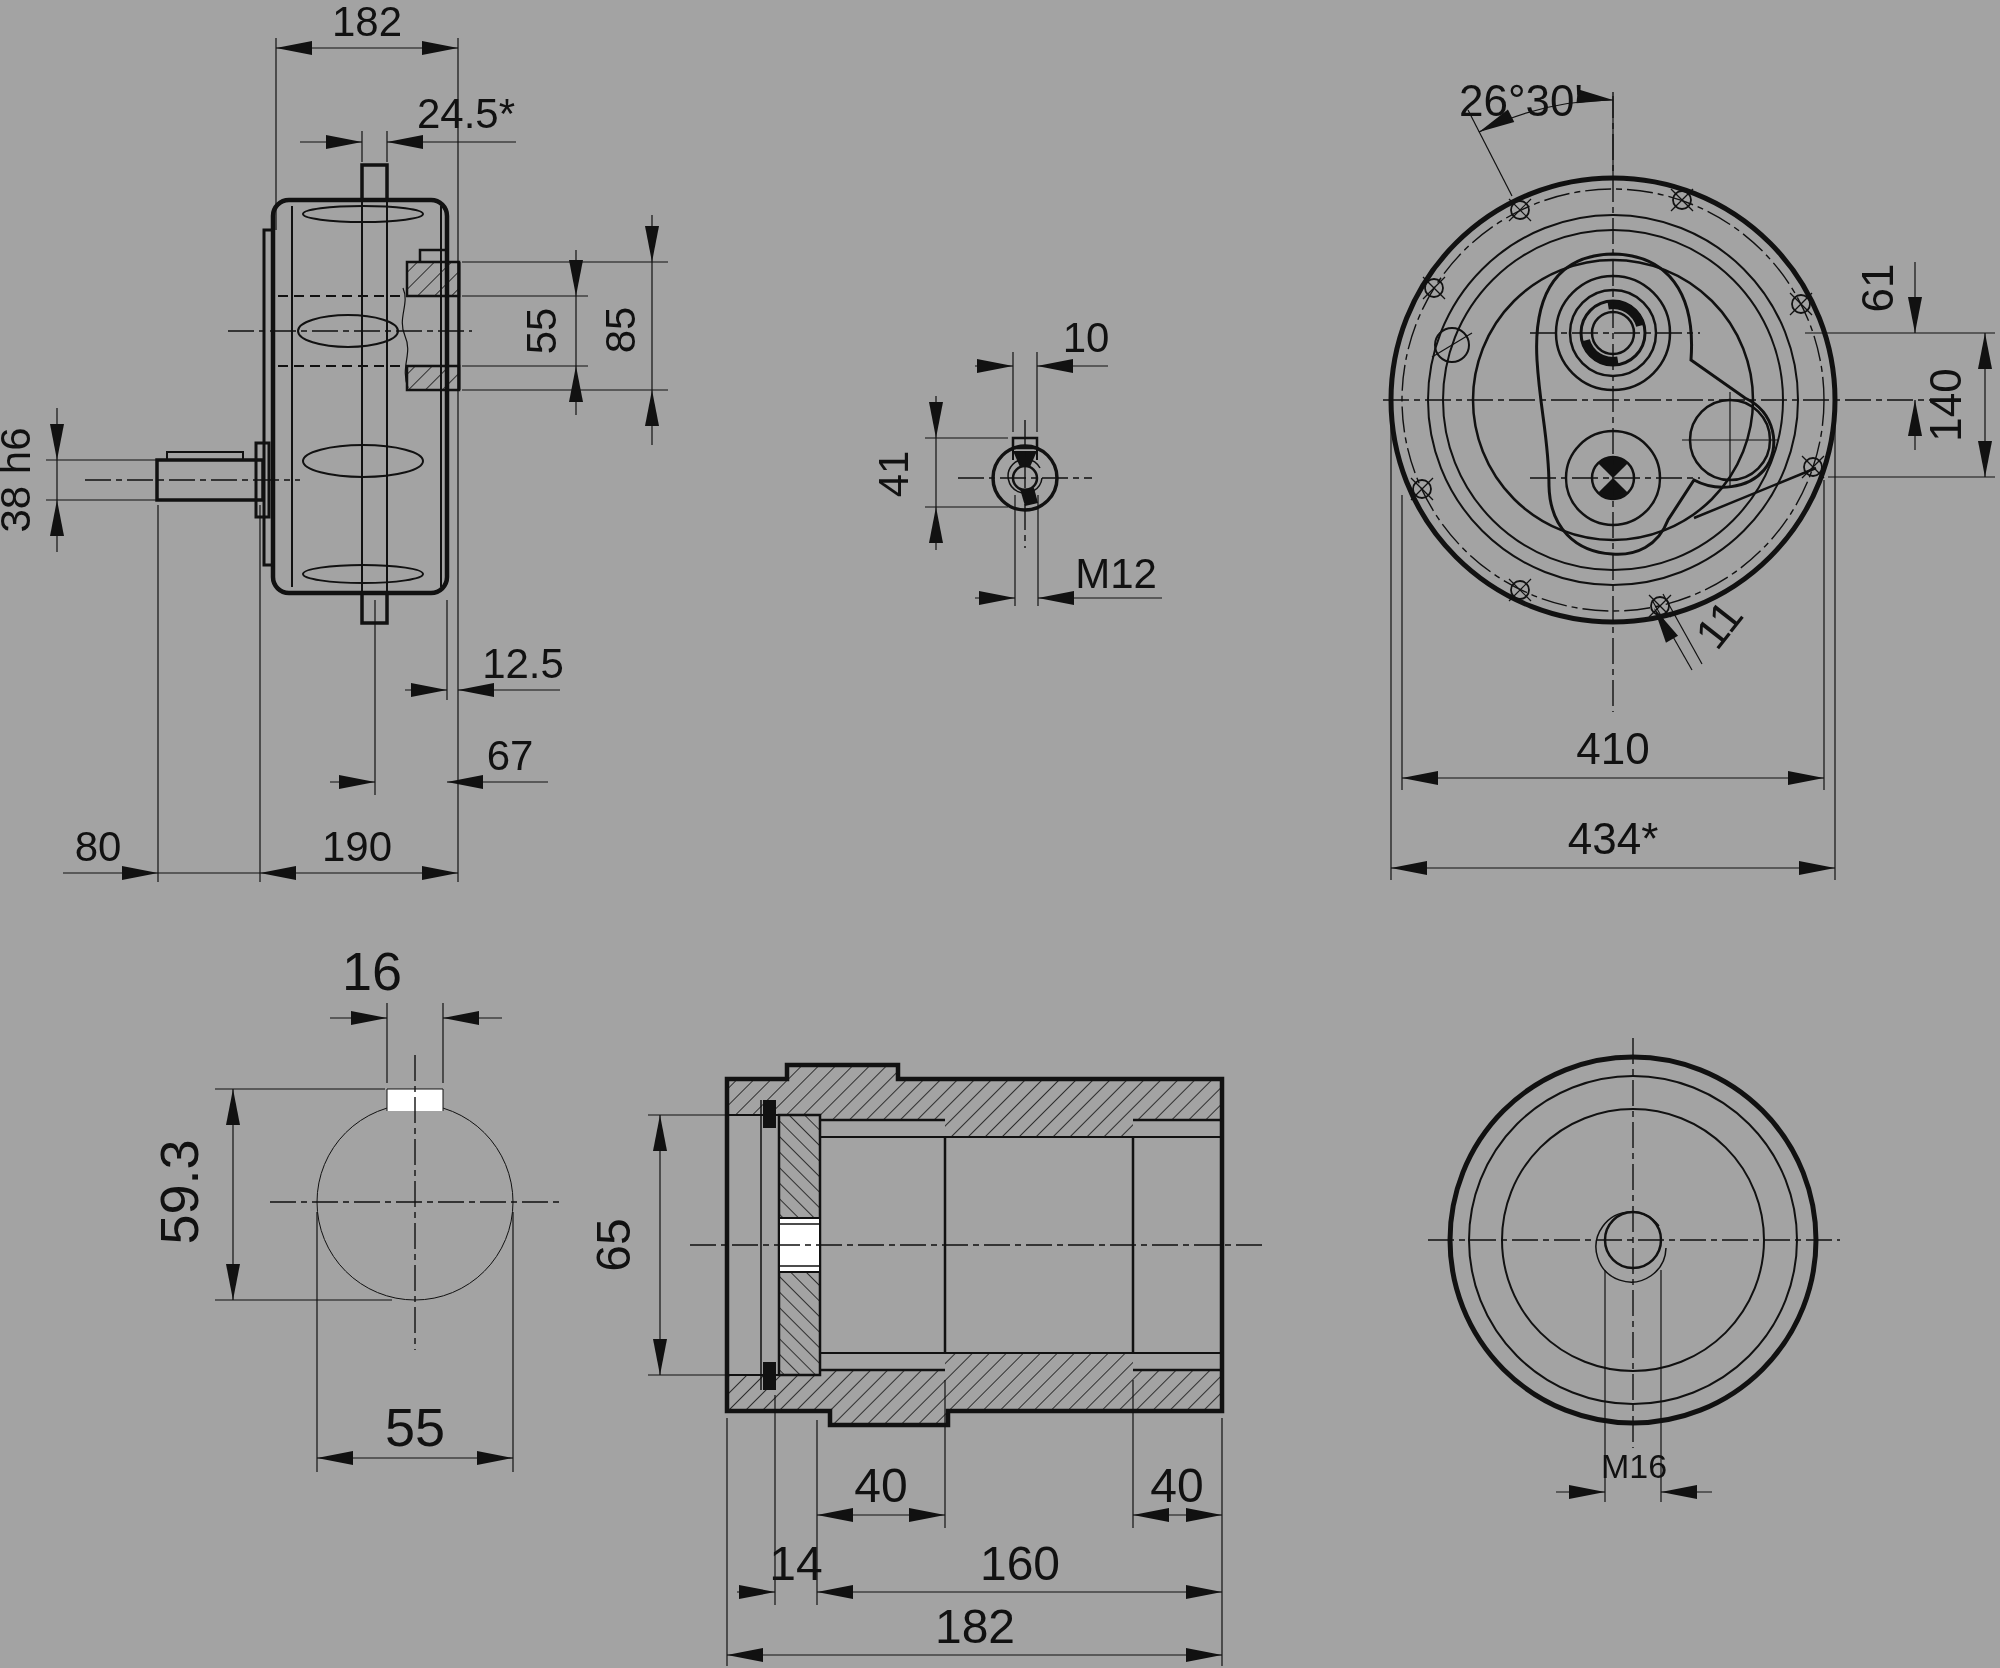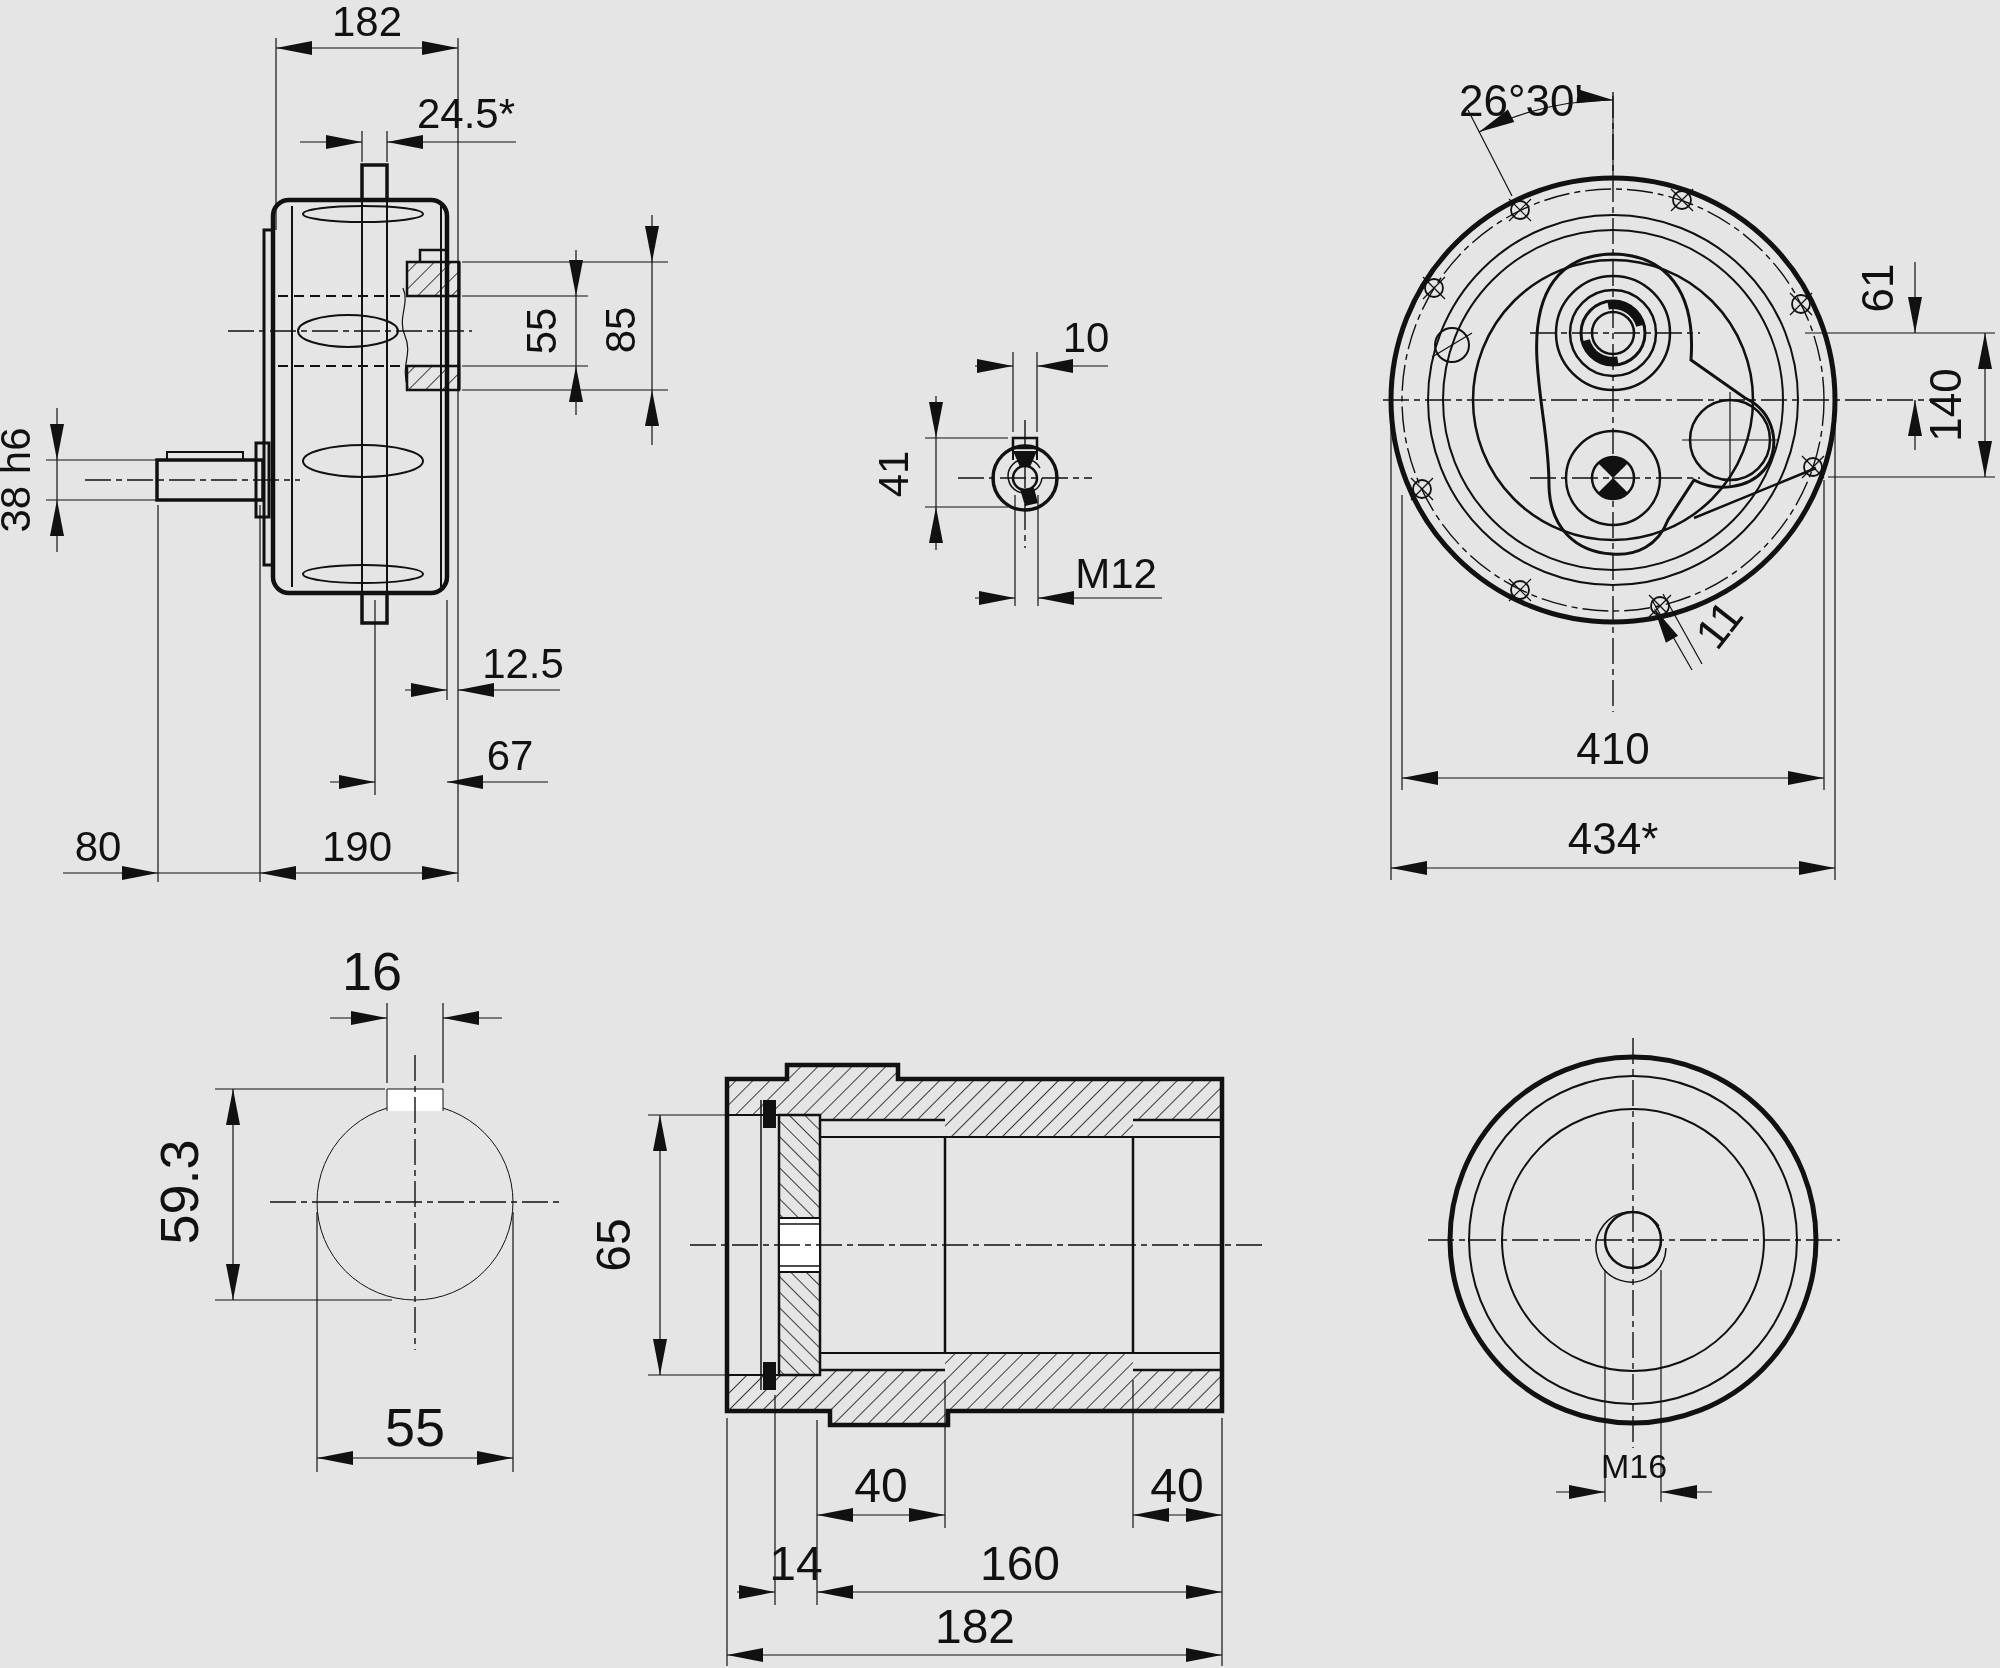--- a/index.html
+++ b/index.html
@@ -1,16 +1,16 @@
 <!DOCTYPE html>
 <html><head>
 <meta charset="utf-8">
 <style>
   html,body{margin:0;padding:0;background:#fff;}
-  .page{width:2000px;height:1668px;background:#e5e5e5;position:relative;}
+  .page{width:2000px;height:1668px;background:#a3a3a3;position:relative;}
   svg{display:block;}
   .ln{stroke:#111;fill:none;}
   .s5{stroke-width:5;} .s45{stroke-width:4.5;} .s35{stroke-width:3.5;} .s3{stroke-width:3;}
   .s25{stroke-width:2.5;} .s2{stroke-width:2;} .s18{stroke-width:1.8;} .s15{stroke-width:1.5;}
   .thin{stroke-width:1.2;}
   .cl{stroke:#111;fill:none;stroke-width:1.4;stroke-dasharray:26 5 6 5;}
   .hid{stroke:#111;fill:none;stroke-width:1.8;stroke-dasharray:10 6;}
   .arr{fill:#111;stroke:none;}
   .blk{fill:#111;stroke:none;}
   text{fill:#111;font-family:"Liberation Sans",sans-serif;text-anchor:middle;}

